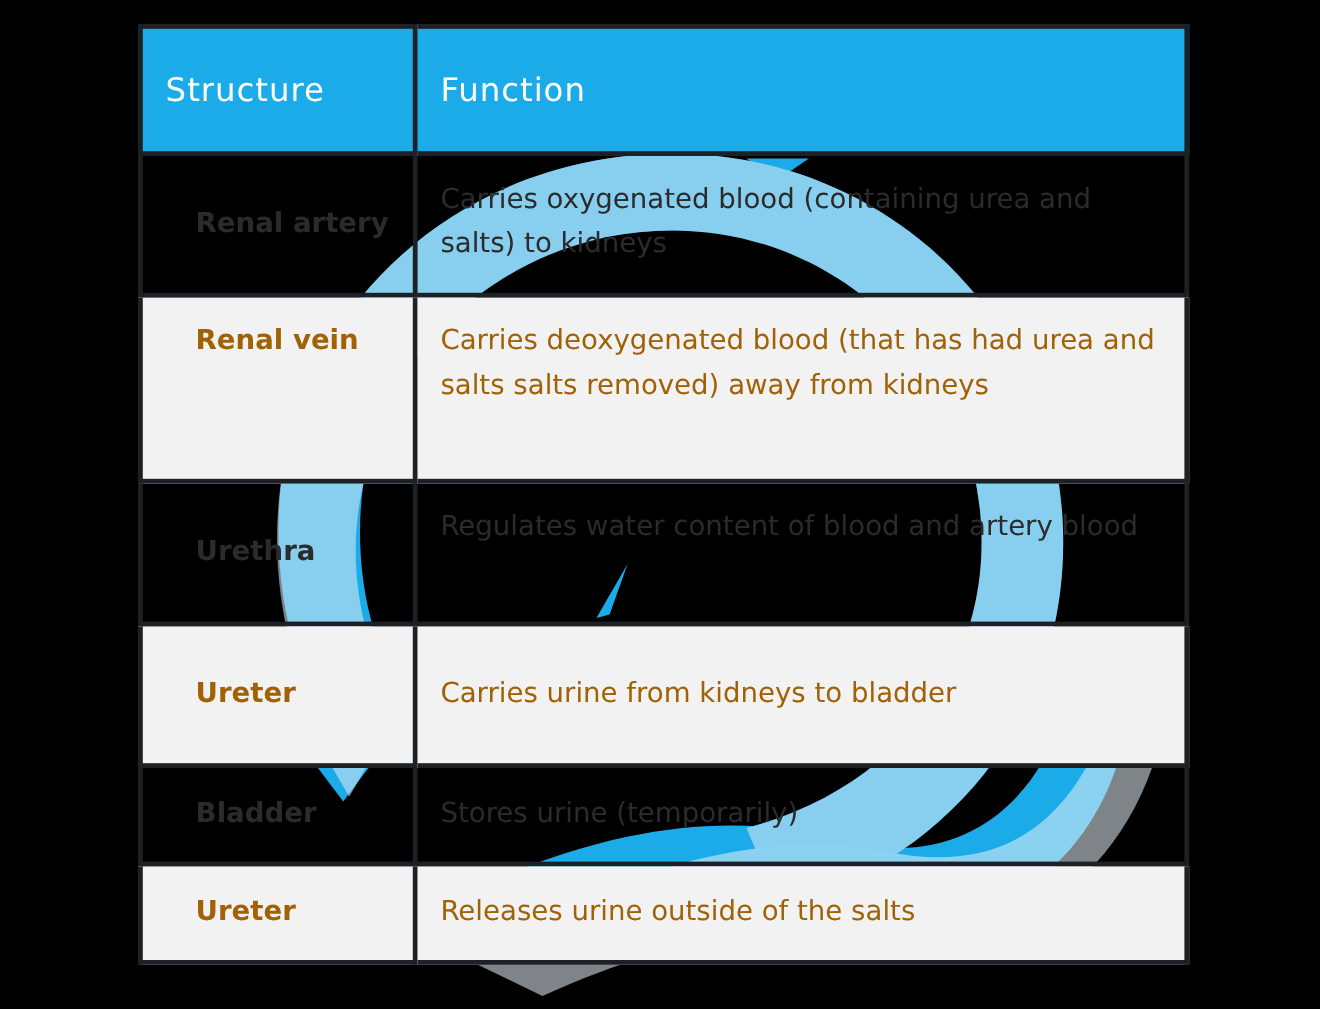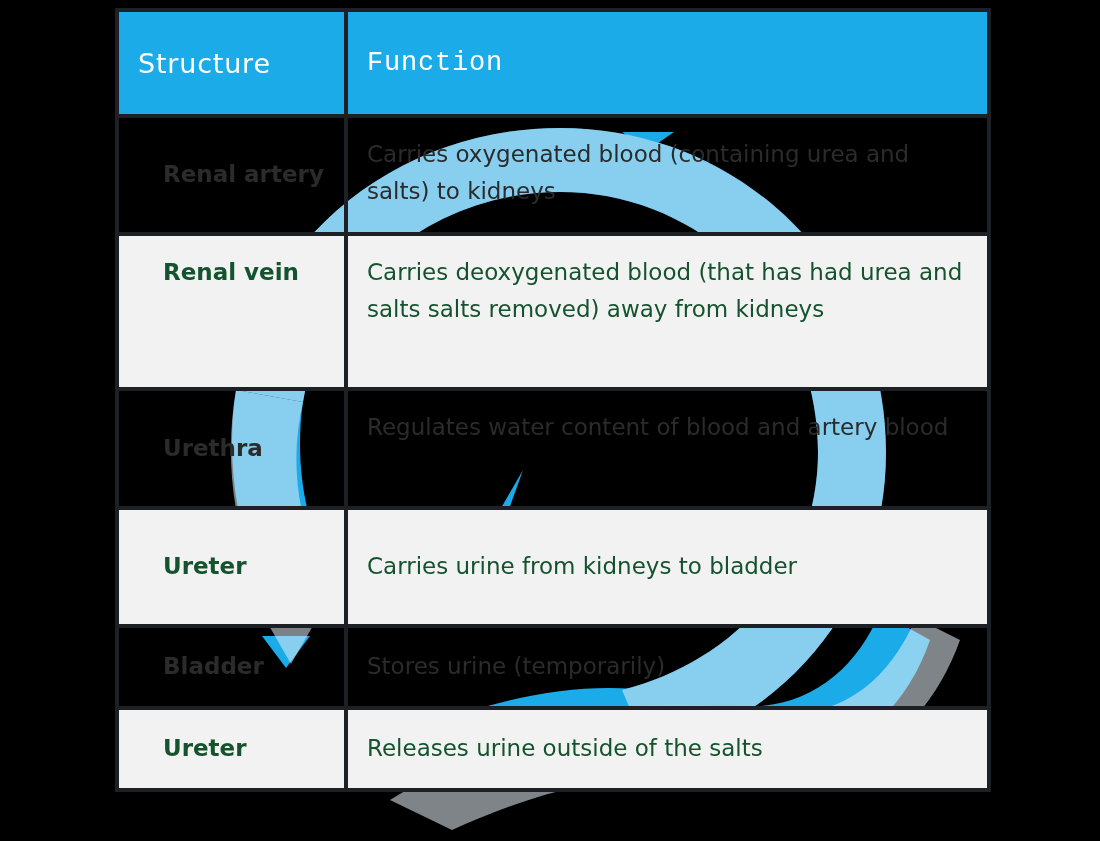--- a/index.html
+++ b/index.html
@@ -23,21 +23,21 @@
     width: 1100px;
     height: 841px;
     z-index: 0;
     pointer-events: none;
   }
 
   
   #table-wrap {
     position: absolute;
     left: 115px;
-    top: 8px;
+    top: 20px;
     width: 876px;
     height: 784px;
     z-index: 2;
   }
 
   table.info-table {
     width: 876px;
     height: 784px;
     border-collapse: separate;
     border-spacing: 0;
@@ -61,21 +61,20 @@
     border-right: 4px solid #1D2024;
     border-bottom: 4px solid #1D2024;
     border-top: 4px solid #1D2024;
     font-family: "DejaVu Sans", sans-serif;
   }
   thead th.first-col {
     border-left: 4px solid #1D2024;
   }
   thead th.last-col {
     border-right: 4px solid #1D2024;
-    font-family: Liberation Mono, monospace;
   }
 
   
   tbody td {
     vertical-align: top;
     font-size: 23px;
     line-height: 1.62;
     padding: 18px 22px 18px 19px;
     border-right: 4px solid #1D2024;
     border-bottom: 4px solid #1D2024;
@@ -84,21 +83,21 @@
   tbody td.first-col {
     border-left: 4px solid #1D2024;
     font-weight: 700;
     padding-right: 10px;
     padding-left: 44px;
   }
 
   
   tbody tr.row-light td {
     background: #F2F2F2;
-    color: #14532d;
+    color: #a16207;
   }
   tbody tr.row-dark td {
     background: transparent;
     color: #2B2B2B;
   }
 
   
   tbody tr.h-118 td { height: 118px; }
   tbody tr.h-155 td { height: 155px; }
   tbody tr.h-118b td { height: 118px; }

